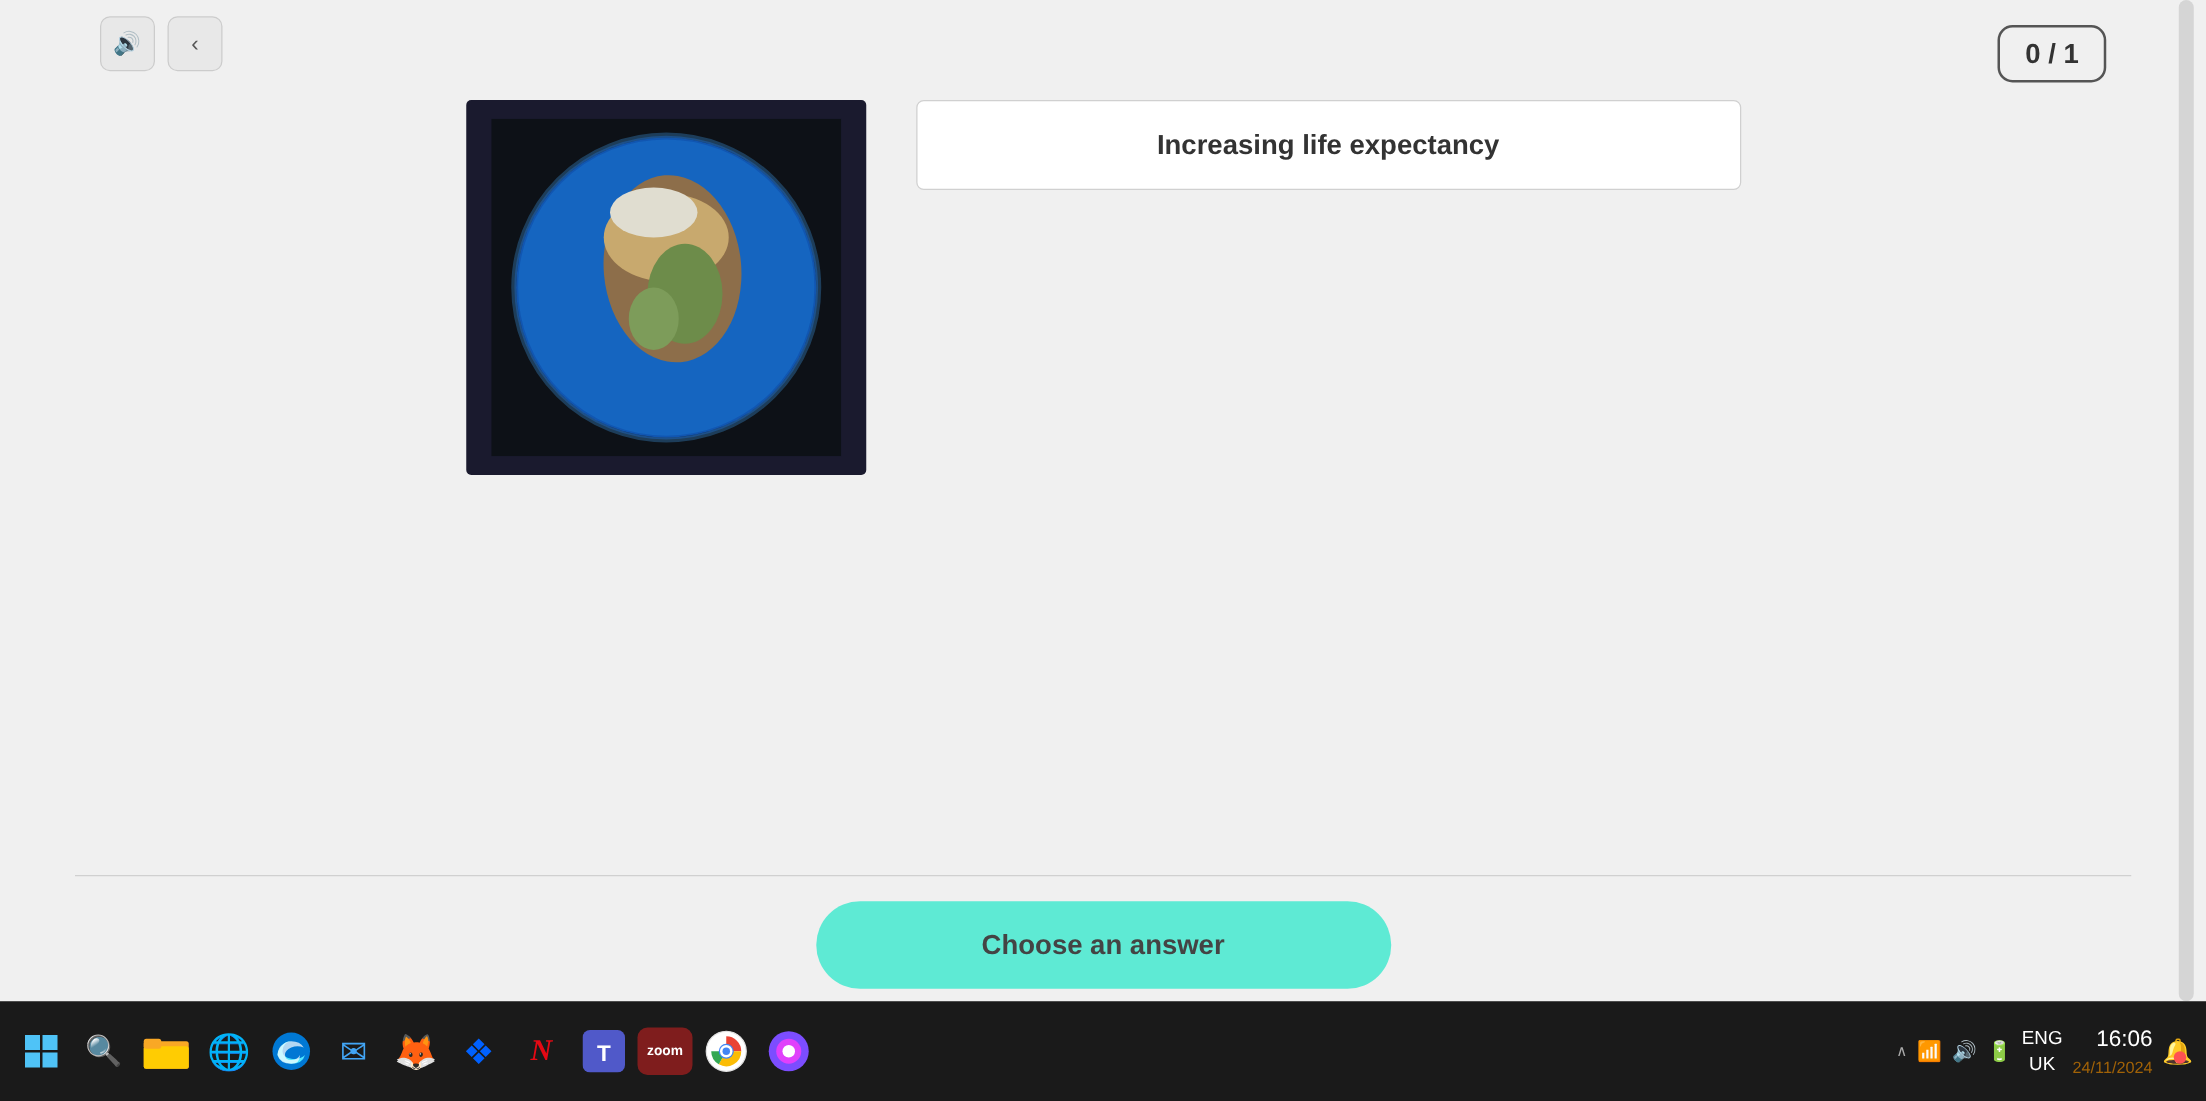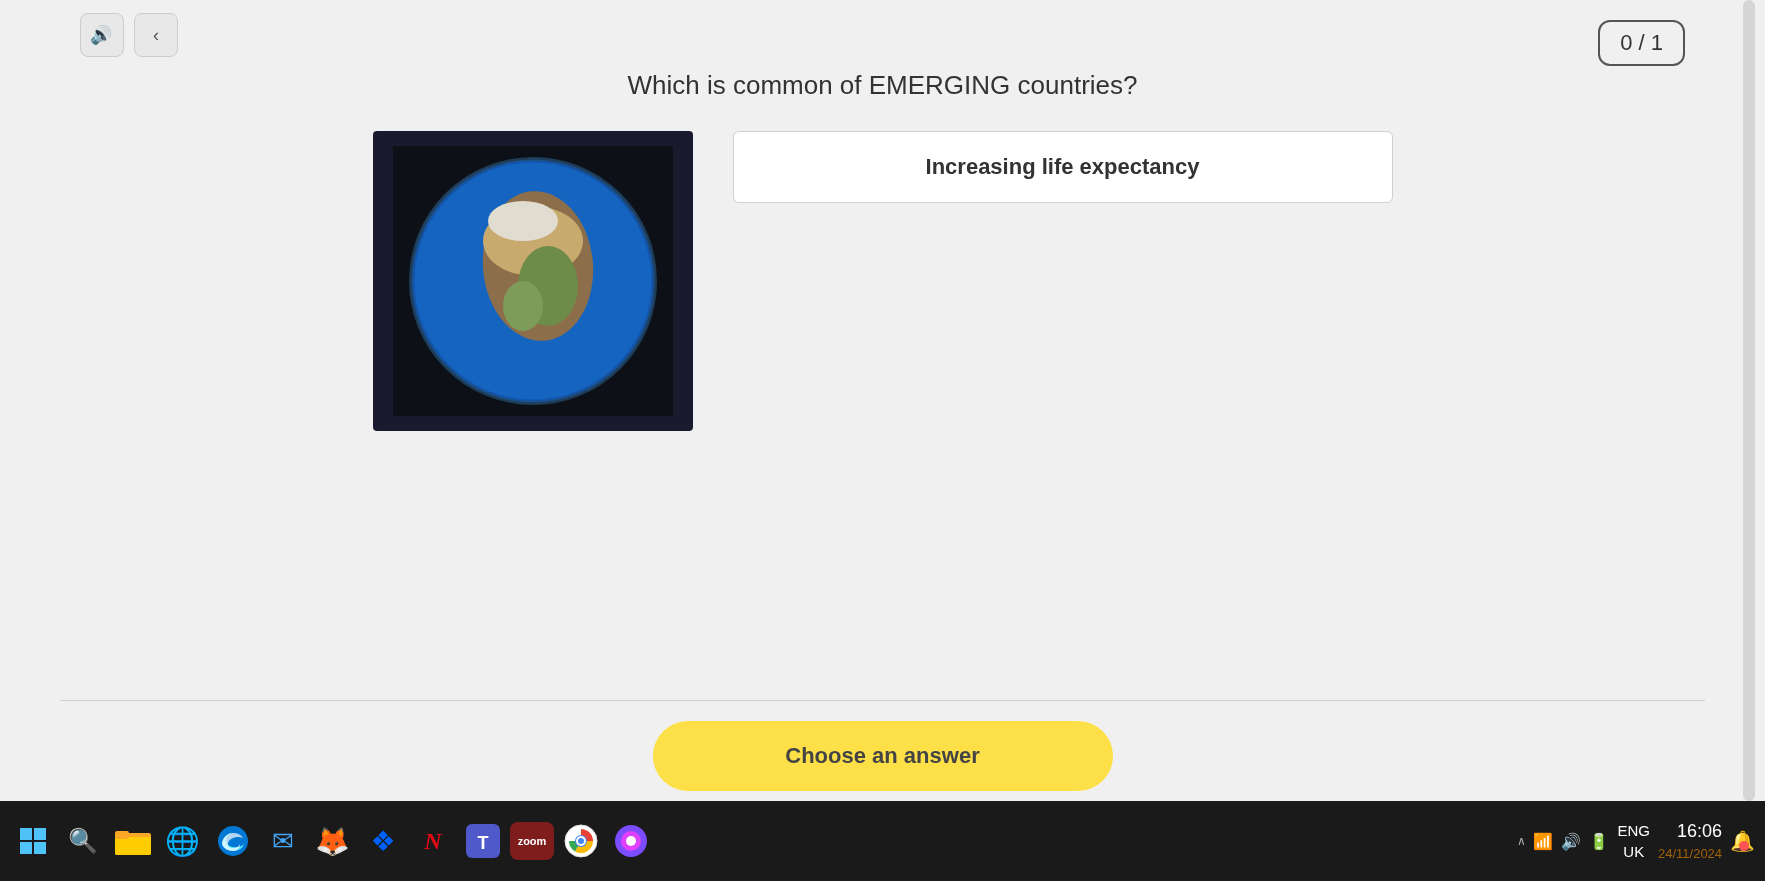--- a/index.html
+++ b/index.html
@@ -52,21 +52,21 @@
 
     
     .score-badge {
       position: absolute;
       top: 20px;
       right: 80px;
       border: 2px solid #555;
       border-radius: 12px;
       padding: 8px 20px;
       font-size: 22px;
-      font-weight: 400;
+      font-weight: 700;
       color: #333;
       background: #f0f0f0;
     }
 
     
     .question-area {
       width: 100%;
       display: flex;
       align-items: flex-start;
       justify-content: center;
@@ -131,21 +131,21 @@
       align-items: center;
       justify-content: center;
       padding: 20px 0 10px;
       border-top: 1px solid #d0d0d0;
       margin-top: auto;
     }
 
     .choose-answer-btn {
       width: 460px;
       padding: 22px 40px;
-      background: #fde047;
+      background: #5eead4;
       border: none;
       border-radius: 40px;
       font-size: 22px;
       font-weight: 600;
       color: #444;
       cursor: pointer;
       text-align: center;
     }
 
     
@@ -281,21 +281,20 @@
       <span>‹</span>
     </div>
   </div>
 
   <div class="score-badge">
     <span>0 / 1</span>
   </div>
 
   <div class="content-wrapper">
 
-    <div class="question-title">Which is common of EMERGING countries?</div>
 
     <div class="question-area">
 
       <div class="question-image">
         <svg class="earth-globe" viewBox="0 0 280 270" xmlns="http://www.w3.org/2000/svg">
 
           <rect width="280" height="270" fill="#0d1117"></rect>
 
           <circle cx="140" cy="135" r="120" fill="#1565c0"></circle>
 

